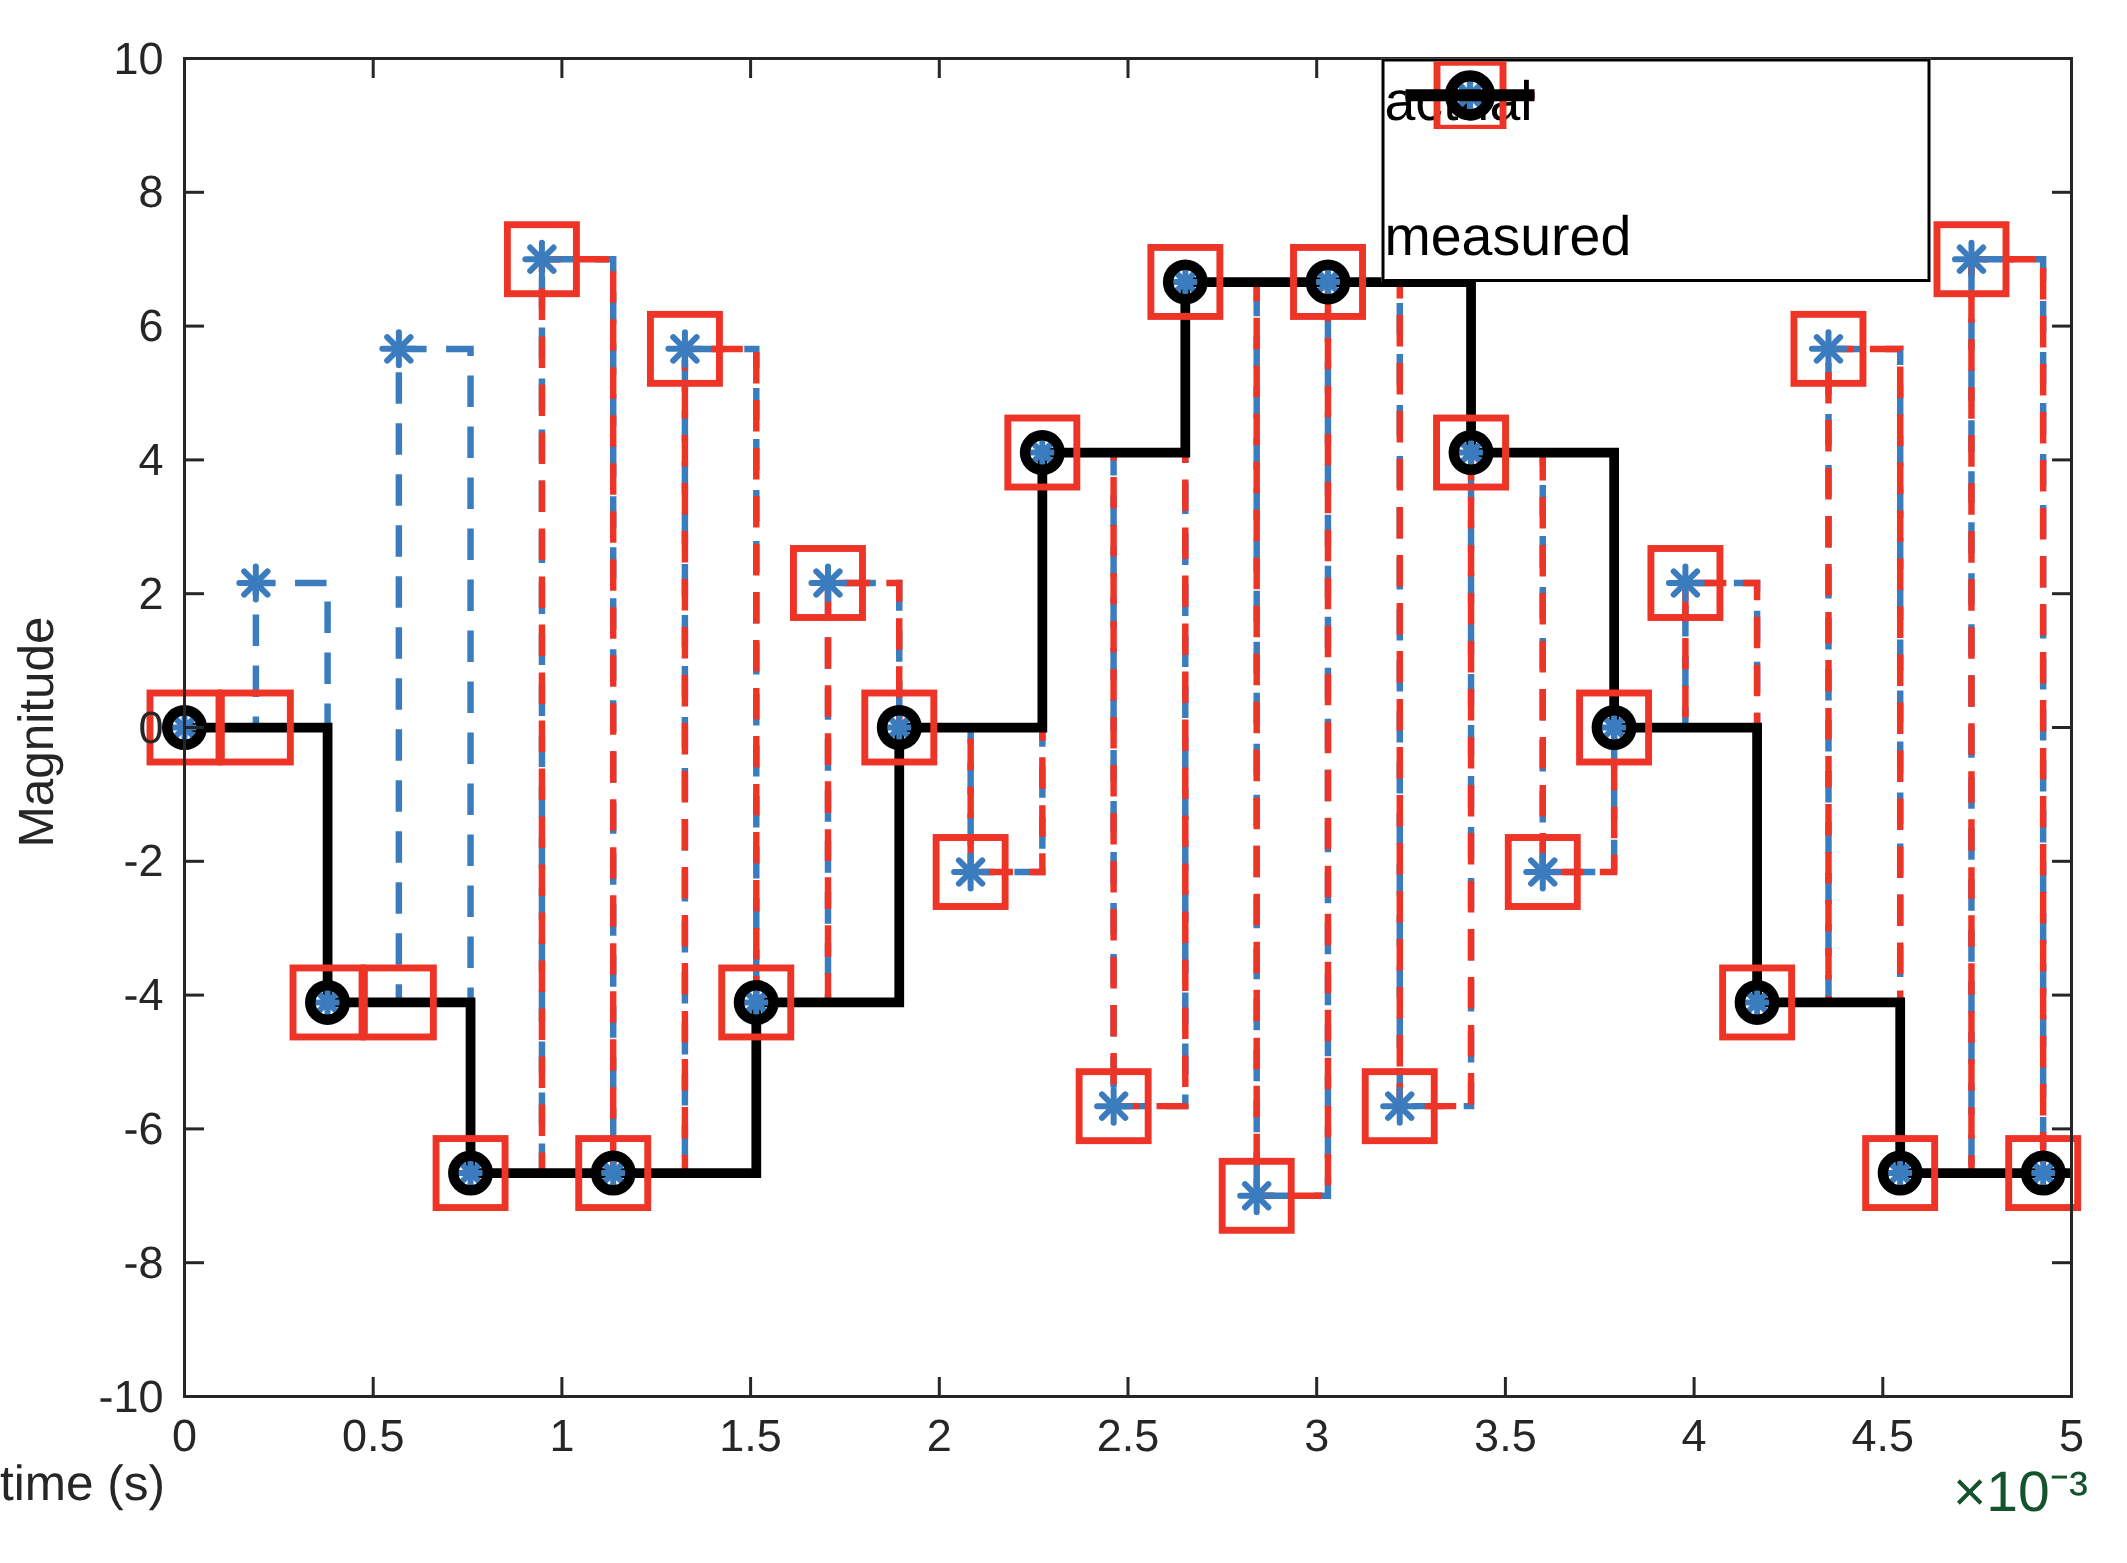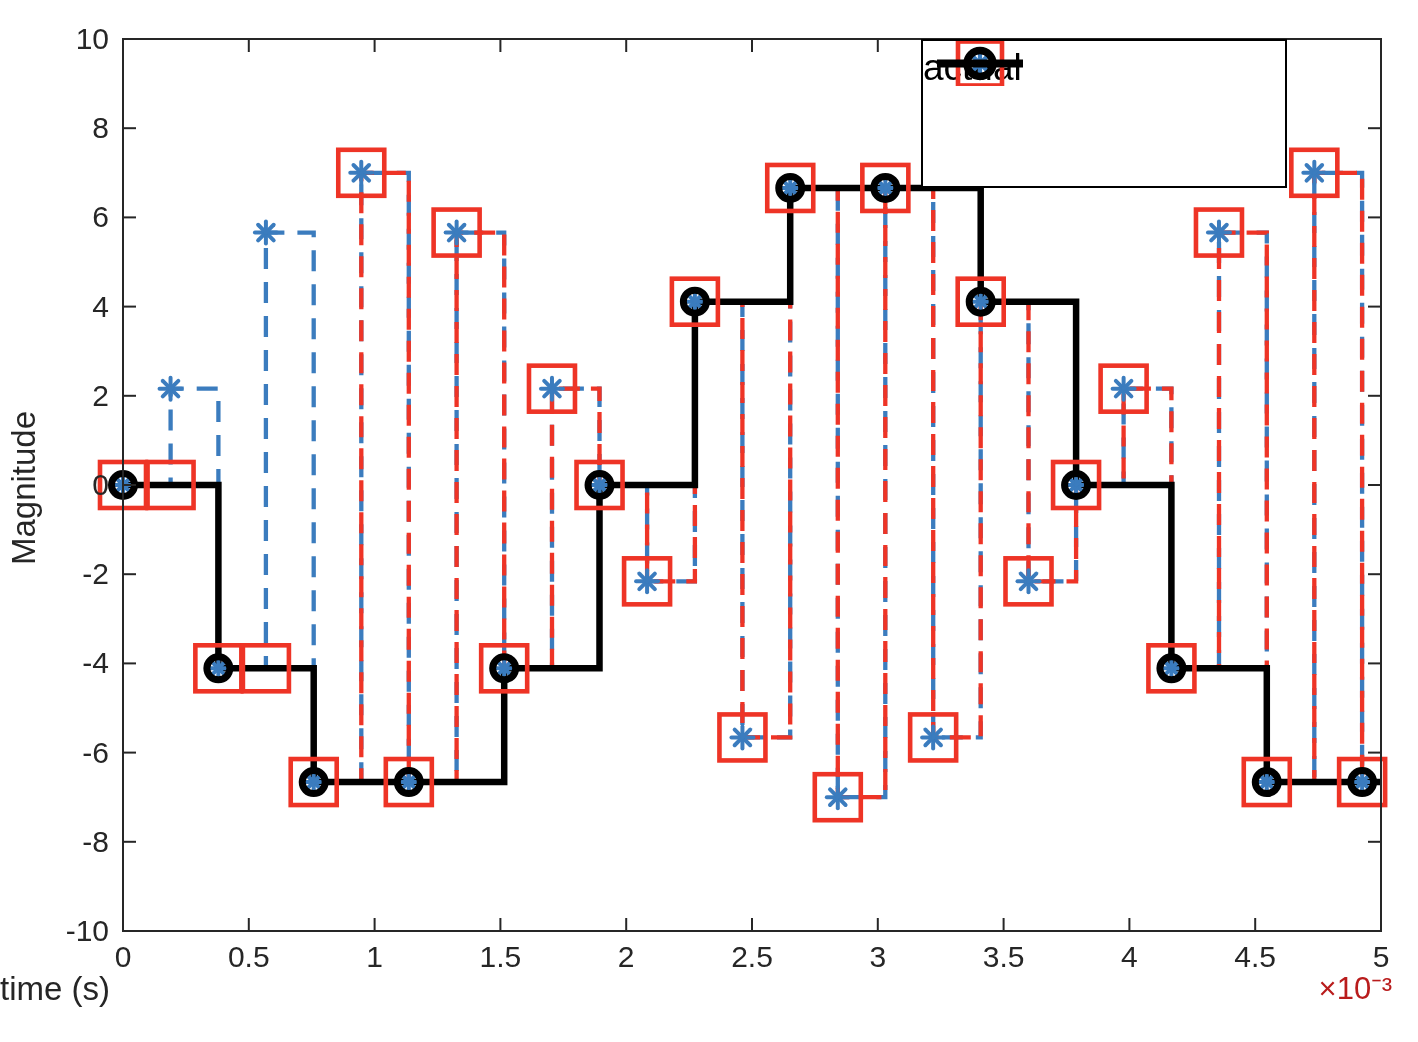--- a/index.html
+++ b/index.html
@@ -21,22 +21,22 @@
   .xlabel { left: 0; right: 12px; top: 970px; text-align: left; }
   .ylabel {
     left: -86px; top: 469px;
     width: 220px; text-align: center;
     transform: rotate(-90deg);
     transform-origin: center center;
   }
   .multiplier {
     position: absolute;
     right: 26px; top: 966px;
-    color: #b91c1c;
-    font-size: 31px;
+    color: #14532d;
+    font-size: 38px;
   }
   .legend {
     position: absolute;
     left: 921px; top: 39px;
     width: 366px;
     background: #ffffff;
     border: 2px solid #000000;
     box-sizing: border-box;
     padding: 4px 0 6px 0;
   }
@@ -471,15 +471,16 @@
       <svg class="legend-swatch" id="sw1" viewBox="0 0 112 45">
           <line x1="14" y1="22.5" x2="100" y2="22.5" stroke="#ee3426" stroke-width="4.5" stroke-dasharray="22 12"></line>
           <rect x="35" y="0.5" width="44" height="44" fill="none" stroke="#ee3426" stroke-width="4.6"></rect>
         </svg>
     </div>
     <div class="legend-row">
       <svg class="legend-swatch" id="sw2" viewBox="0 0 112 45">
           <line x1="14" y1="22.5" x2="100" y2="22.5" stroke="#000000" stroke-width="8"></line>
           <circle cx="57" cy="22.5" r="13" fill="none" stroke="#000000" stroke-width="7.5"></circle>
         </svg>
+      <span class="legend-label">measured</span>
     </div>
   </div>
 </div>
 
 </body></html>

